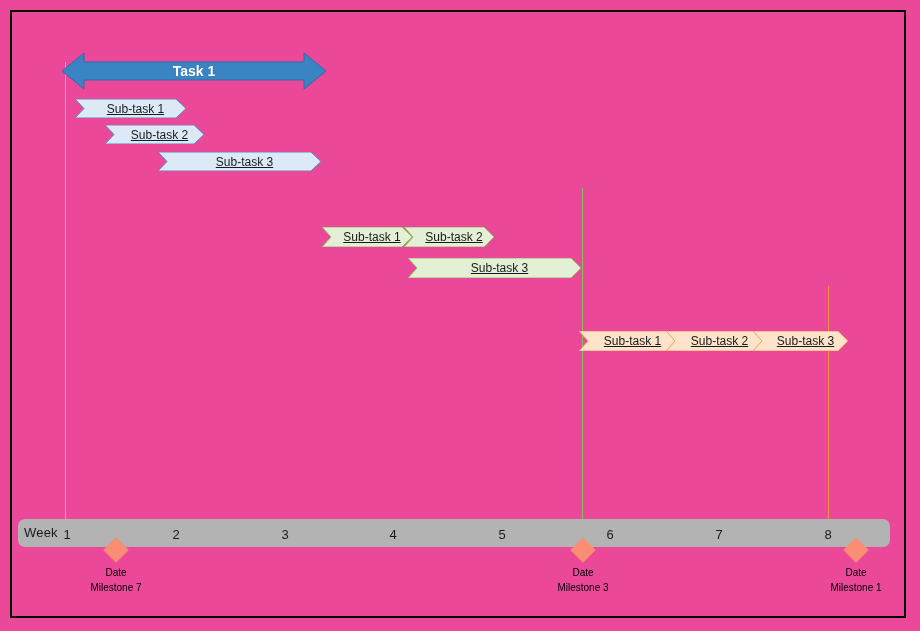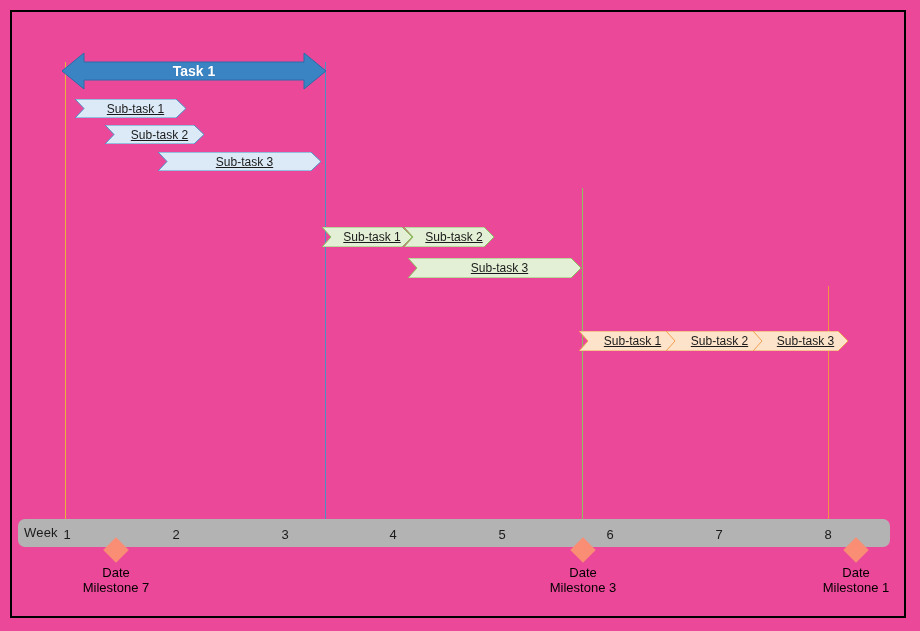--- a/index.html
+++ b/index.html
@@ -70,21 +70,21 @@
     height: 18px;
     margin-left: -9px;
     background: #f98e75;
     transform: rotate(45deg);
   }
   .milestone .ms-label {
     position: absolute;
     left: 50%;
     top: 24px;
     transform: translateX(-50%);
-    font-size: 13px;
+    font-size: 10px;
     line-height: 15px;
     color: #000000;
     text-align: center;
     white-space: nowrap;
   }
   
   .task-arrow {
     position: absolute;
     display: block;
   }

